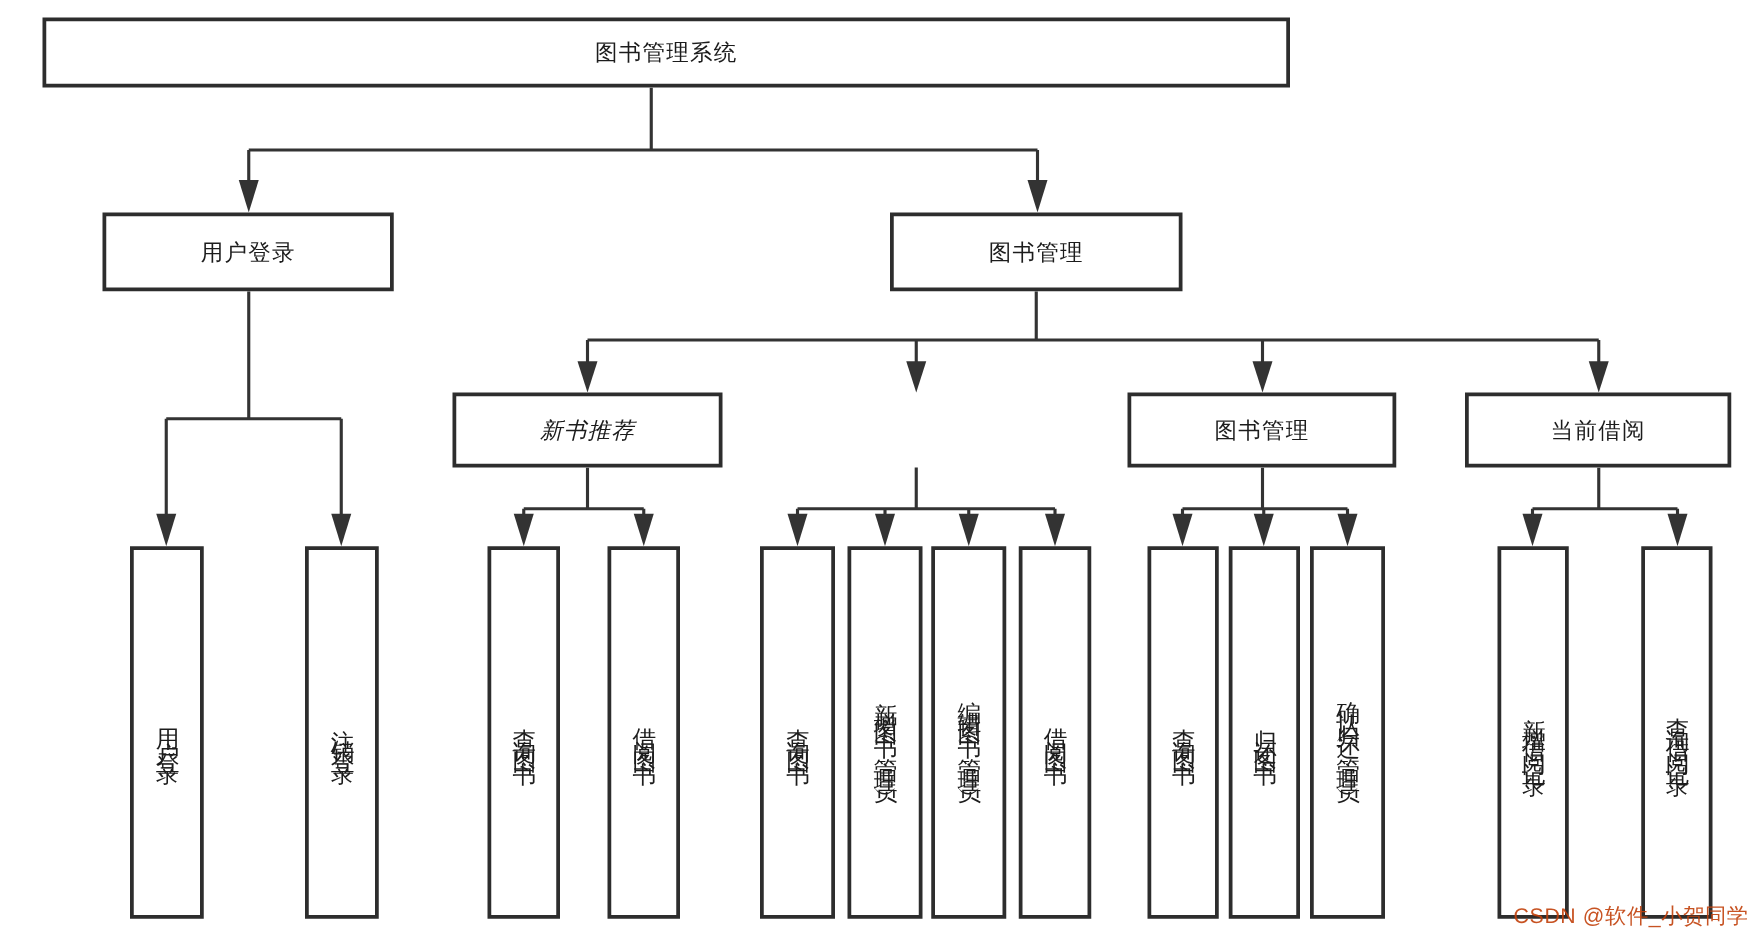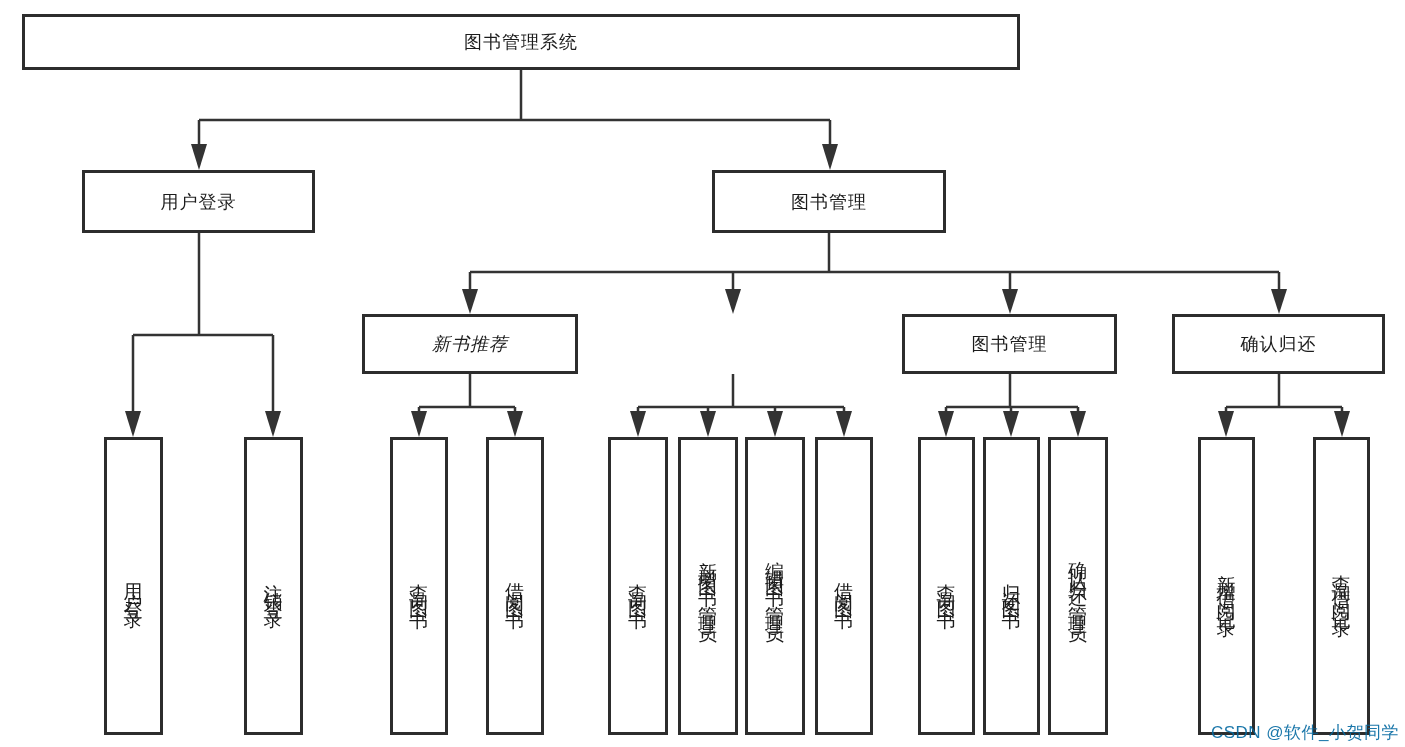--- a/index.html
+++ b/index.html
@@ -45,21 +45,21 @@
     text-orientation: mixed;
     letter-spacing: 9px;
     line-height: 1;
     white-space: nowrap;
   }
   .watermark {
     position: absolute;
     right: 6px;
     bottom: 3px;
     font-size: 17px;
-    color: #0369a1;
+    color: #c2410c;
     opacity: 0.9;
     z-index: 3;
     letter-spacing: 0.5px;
     white-space: nowrap;
   }
 </style>
 </head>
 <body>
 
 <div id="canvas">
@@ -104,39 +104,39 @@
 
       <polygon points="938,411 954,411 946,437"></polygon>
       <polygon points="1003,411 1019,411 1011,437"></polygon>
       <polygon points="1070,411 1086,411 1078,437"></polygon>
 
       <polygon points="1218,411 1234,411 1226,437"></polygon>
       <polygon points="1334,411 1350,411 1342,437"></polygon>
     </g>
   </svg>
 
-  <div class="node h" style="left:22px; top:14px; width:998px; height:56px;">
+  <div class="node h" style="left:34px; top:14px; width:998px; height:56px;">
     <span>图书管理系统</span>
   </div>
 
   <div class="node h" style="left:82px; top:170px; width:233px; height:63px;">
     <span>用户登录</span>
   </div>
   <div class="node h" style="left:712px; top:170px; width:234px; height:63px;text-align:right;">
     <span>图书管理</span>
   </div>
 
   <div class="node h" style="left:362px; top:314px; width:216px; height:60px;font-style:italic;">
     <span>新书推荐</span>
   </div>
   <div class="node h" style="left:902px; top:314px; width:215px; height:60px;">
     <span>图书管理</span>
   </div>
   <div class="node h" style="left:1172px; top:314px; width:213px; height:60px;">
-    <span>确认归还</span>
+    <span>当前借阅</span>
   </div>
 
   <div class="node v" style="left:104px; top:437px; width:59px; height:298px;">
     <span class="vtext">用户登录</span>
   </div>
   <div class="node v" style="left:244px; top:437px; width:59px; height:298px;">
     <span class="vtext">注销登录</span>
   </div>
 
   <div class="node v" style="left:390px; top:437px; width:58px; height:298px;">

